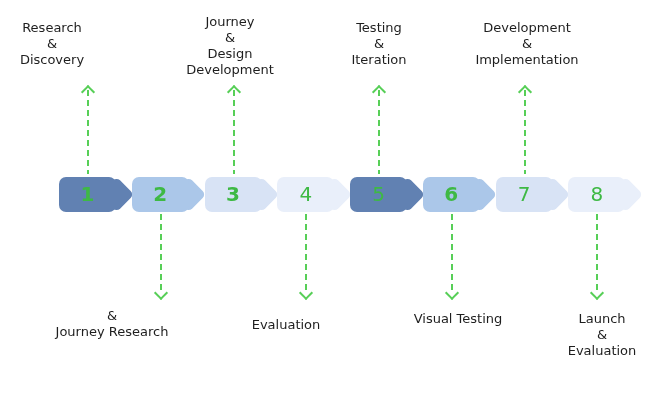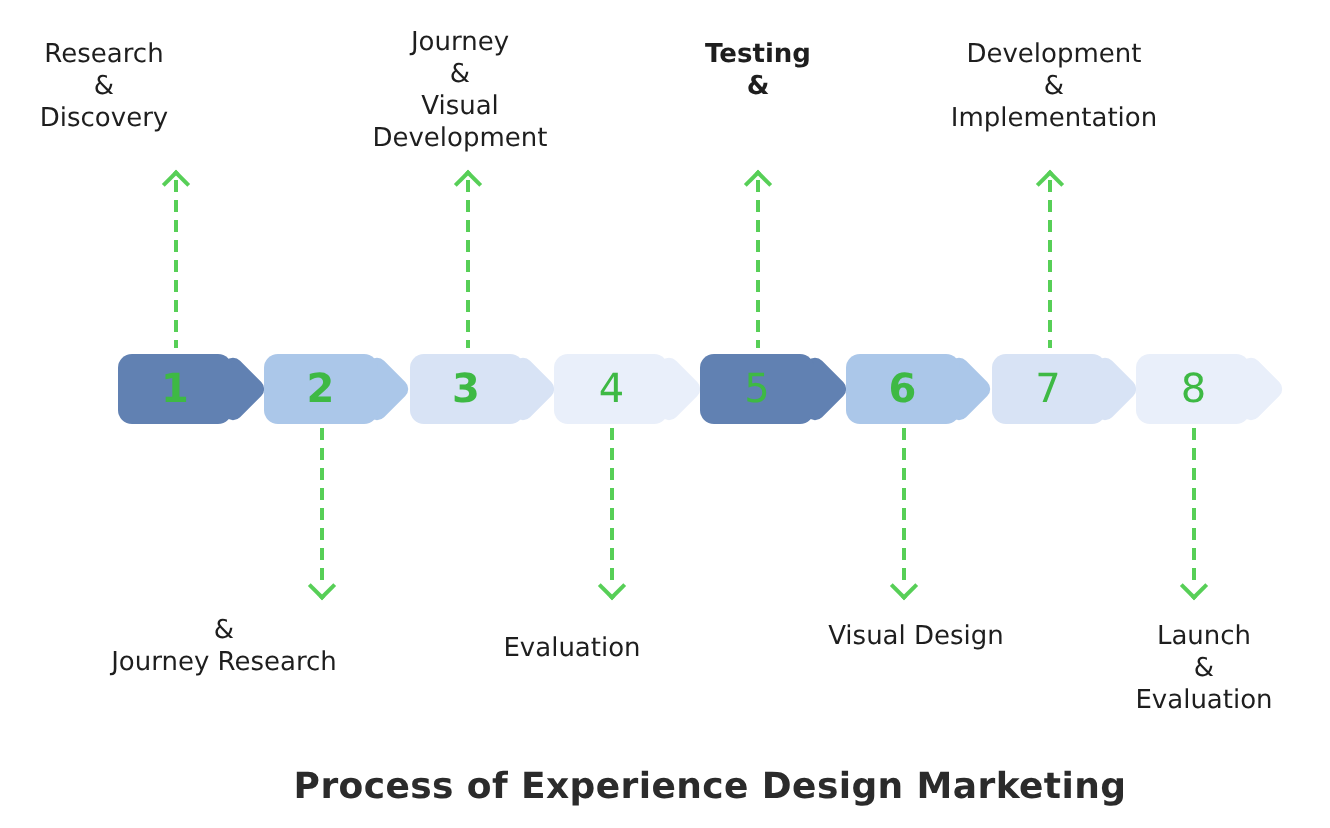--- a/index.html
+++ b/index.html
@@ -24,21 +24,20 @@
   }
   .title{
     position:absolute;top:383px;left:355px;transform:translateX(-50%);
     font-size:18px;font-weight:bold;color:#2b2b2b;white-space:nowrap;letter-spacing:0.2px;
   }
 </style>
 </head>
 <body>
 
 <div id="canvas">
-  <div class="title">Process of Experience Design Marketing</div>
 <div class="step" style="left: 59px; top: 177px;">
       <div class="chev-tip" style="background: rgb(97, 129, 178);"></div>
       <div class="chev-body" style="background: rgb(97, 129, 178);"></div>
       <div class="step-number" style="color: rgb(62, 185, 68); font-weight: bold;">1</div>
     </div>
     <div class="dash" style="left: 87px; top: 90px; height: 84px;"></div>
     <div class="head head-up" style="left: 83px; top: 87px;"></div>
     <div class="label" style="left: -38px; top: 20px;">
       <div>Research</div>
       <div>&amp;</div>
@@ -58,53 +57,54 @@
     <div class="step" style="left: 204.5px; top: 177px;">
       <div class="chev-tip" style="background: rgb(216, 227, 245);"></div>
       <div class="chev-body" style="background: rgb(216, 227, 245);"></div>
       <div class="step-number" style="color: rgb(62, 185, 68); font-weight: bold;">3</div>
     </div>
     <div class="dash" style="left: 232.5px; top: 90px; height: 84px;"></div>
     <div class="head head-up" style="left: 228.5px; top: 87px;"></div>
     <div class="label" style="left: 140px; top: 14px;">
       <div>Journey</div>
       <div>&amp;</div>
-      <div>Visual</div>
+      <div>Design</div>
       <div>Development</div>
     </div>
     <div class="step" style="left: 277.25px; top: 177px;">
       <div class="chev-tip" style="background: rgb(233, 239, 250);"></div>
       <div class="chev-body" style="background: rgb(233, 239, 250);"></div>
       <div class="step-number" style="color: rgb(62, 185, 68); font-weight: normal;">4</div>
     </div>
     <div class="dash" style="left: 305.25px; top: 214px; height: 78px;"></div>
     <div class="head head-down" style="left: 301.25px; top: 288px;"></div>
     <div class="label" style="left: 196px; top: 317px;">
       <div>Evaluation</div>
     </div>
     <div class="step" style="left: 350px; top: 177px;">
       <div class="chev-tip" style="background: rgb(97, 129, 178);"></div>
       <div class="chev-body" style="background: rgb(97, 129, 178);"></div>
       <div class="step-number" style="color: rgb(62, 185, 68); font-weight: normal;">5</div>
     </div>
     <div class="dash" style="left: 378px; top: 90px; height: 84px;"></div>
     <div class="head head-up" style="left: 374px; top: 87px;"></div>
-    <div class="label" style="left: 289px; top: 20px; font-weight: bold;">
+    <div class="label" style="left: 289px; top: 20px;">
       <div>Testing</div>
       <div>&amp;</div>
+      <div>Iteration</div>
     </div>
     <div class="step" style="left: 422.75px; top: 177px;">
       <div class="chev-tip" style="background: rgb(171, 199, 233);"></div>
       <div class="chev-body" style="background: rgb(171, 199, 233);"></div>
       <div class="step-number" style="color: rgb(62, 185, 68); font-weight: bold;">6</div>
     </div>
     <div class="dash" style="left: 450.75px; top: 214px; height: 78px;"></div>
     <div class="head head-down" style="left: 446.75px; top: 288px;"></div>
     <div class="label" style="left: 368px; top: 311px;">
-      <div>Visual Design</div>
+      <div>Visual Testing</div>
     </div>
     <div class="step" style="left: 495.5px; top: 177px;">
       <div class="chev-tip" style="background: rgb(216, 227, 245);"></div>
       <div class="chev-body" style="background: rgb(216, 227, 245);"></div>
       <div class="step-number" style="color: rgb(62, 185, 68); font-weight: normal;">7</div>
     </div>
     <div class="dash" style="left: 523.5px; top: 90px; height: 84px;"></div>
     <div class="head head-up" style="left: 519.5px; top: 87px;"></div>
     <div class="label" style="left: 437px; top: 20px;">
       <div>Development</div>

